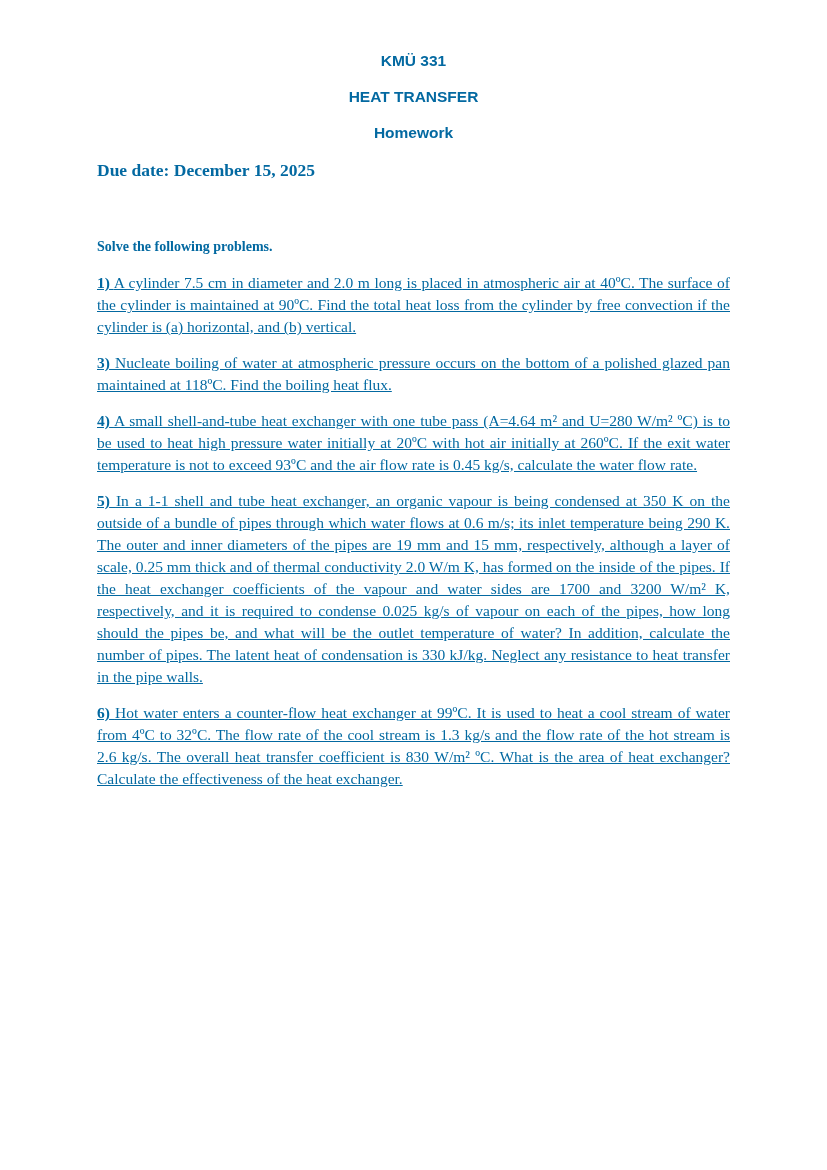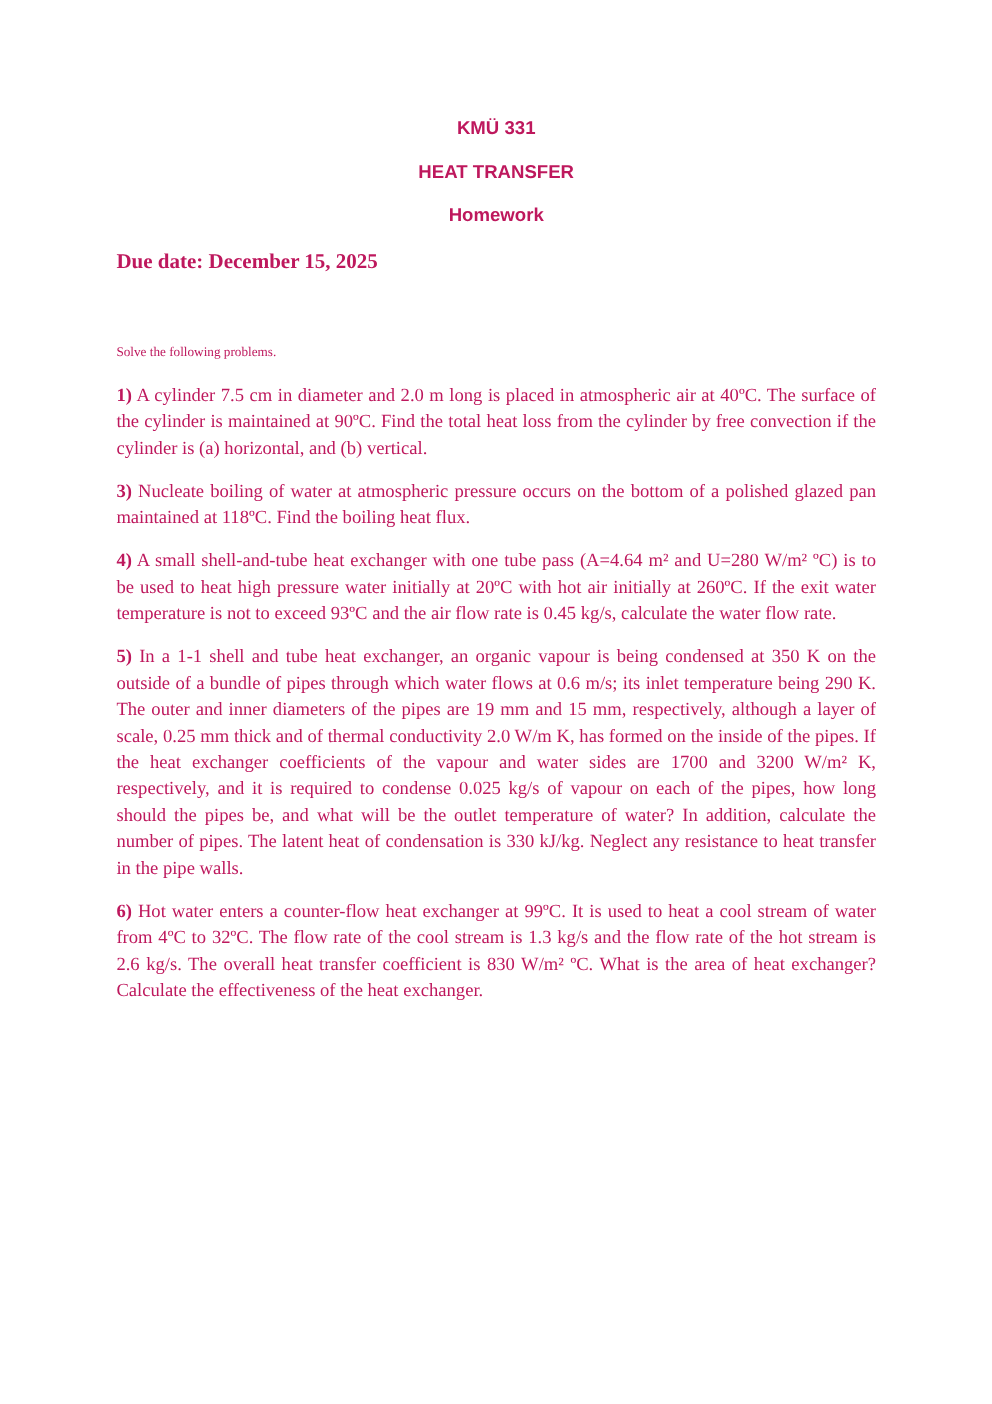--- a/index.html
+++ b/index.html
@@ -6,22 +6,22 @@
     margin: 0;
     padding: 0;
     background: #ffffff;
   }
   .page {
     position: relative;
     width: 827px;
     height: 1170px;
     background: #ffffff;
     box-sizing: border-box;
-    padding: 99px 97px 0 97px;
-    color: #be185d;
+    padding: 52px 97px 0 97px;
+    color: #0369a1;
     font-family: "Liberation Serif", "DejaVu Serif", serif;
     font-size: 15.5px;
     overflow: hidden;
   }
   .titles {
     text-align: center;
     font-family: "Liberation Sans", "DejaVu Sans", sans-serif;
     font-weight: bold;
   }
   .title-line {
@@ -29,30 +29,31 @@
     line-height: 18px;
     margin: 0 0 18px 0;
   }
   .due-date {
     font-weight: bold;
     font-size: 17.5px;
     line-height: 20px;
     margin: 17px 0 0 0;
   }
   .instruction {
-    font-weight: normal;
-    font-size: 11px;
+    font-weight: bold;
+    font-size: 14px;
     line-height: 22px;
     margin: 56px 0 0 0;
   }
   .problem {
     text-align: justify;
     text-align-last: left;
     line-height: 22px;
     margin: 14px 0 0 0;
+    text-decoration: underline;
   }
   .plabel {
     font-weight: bold;
   }
 </style>
 </head>
 <body>
 
 <div class="page">
 

